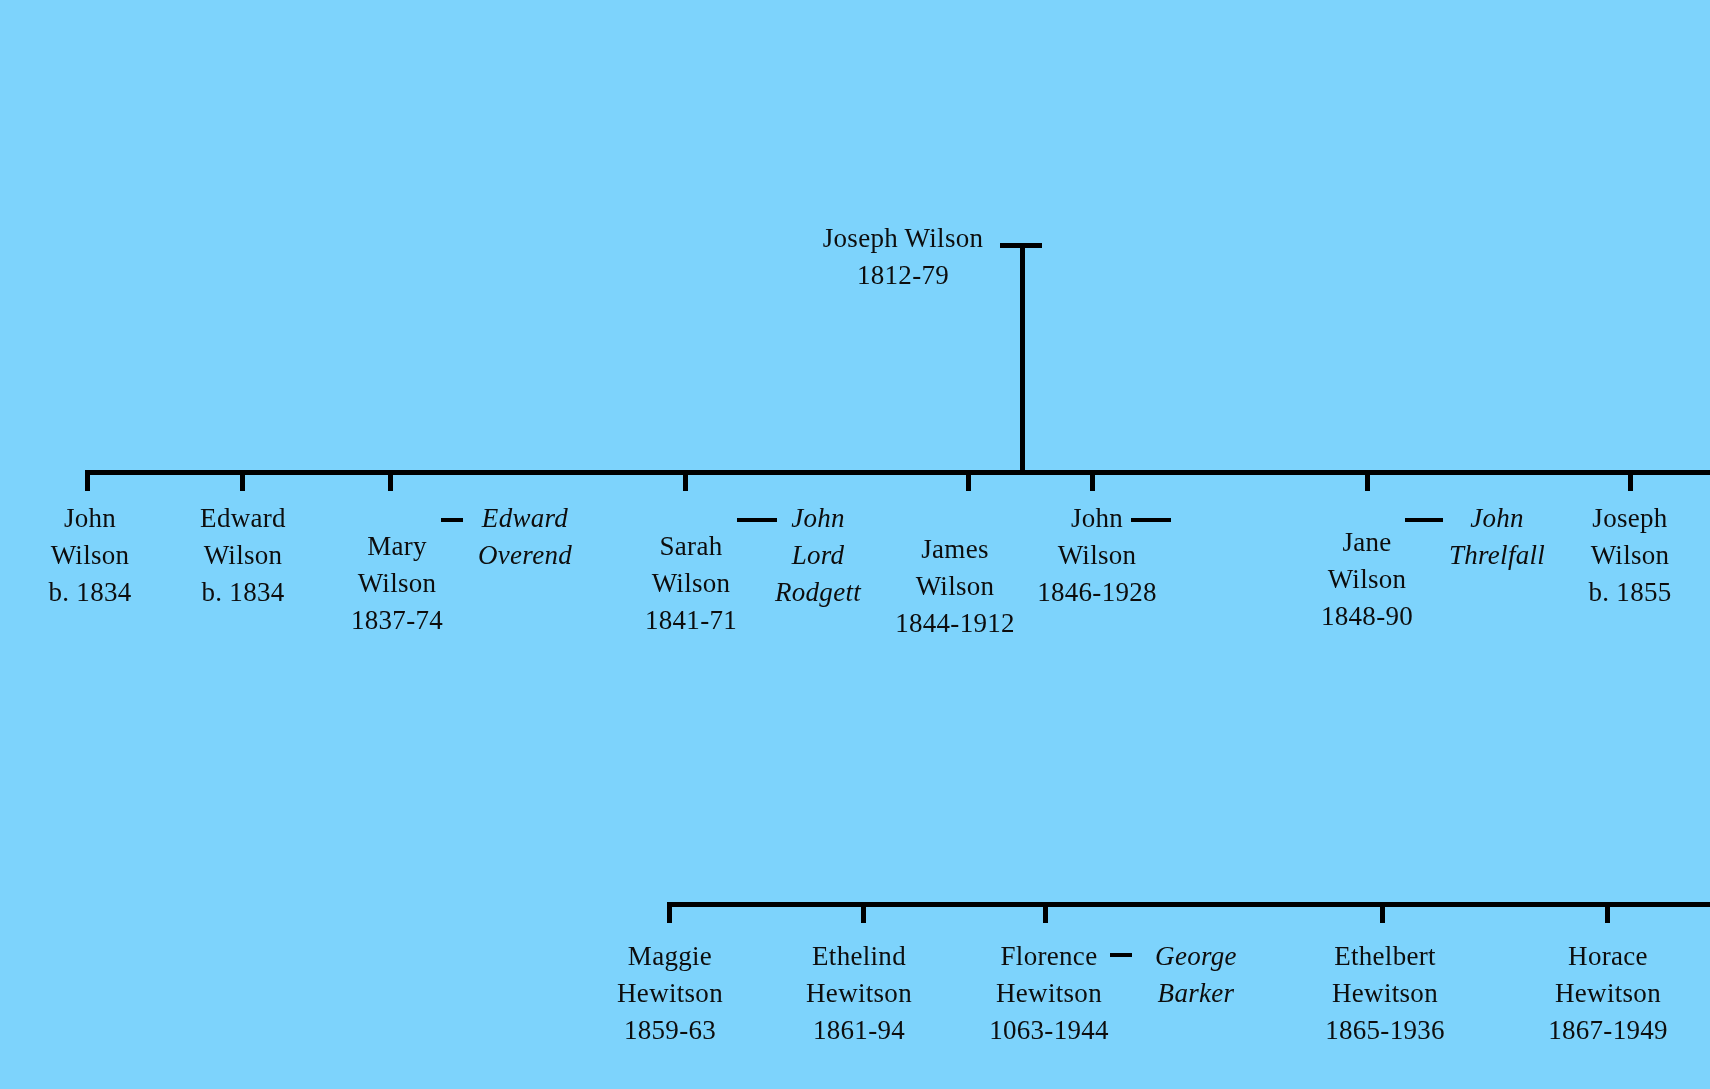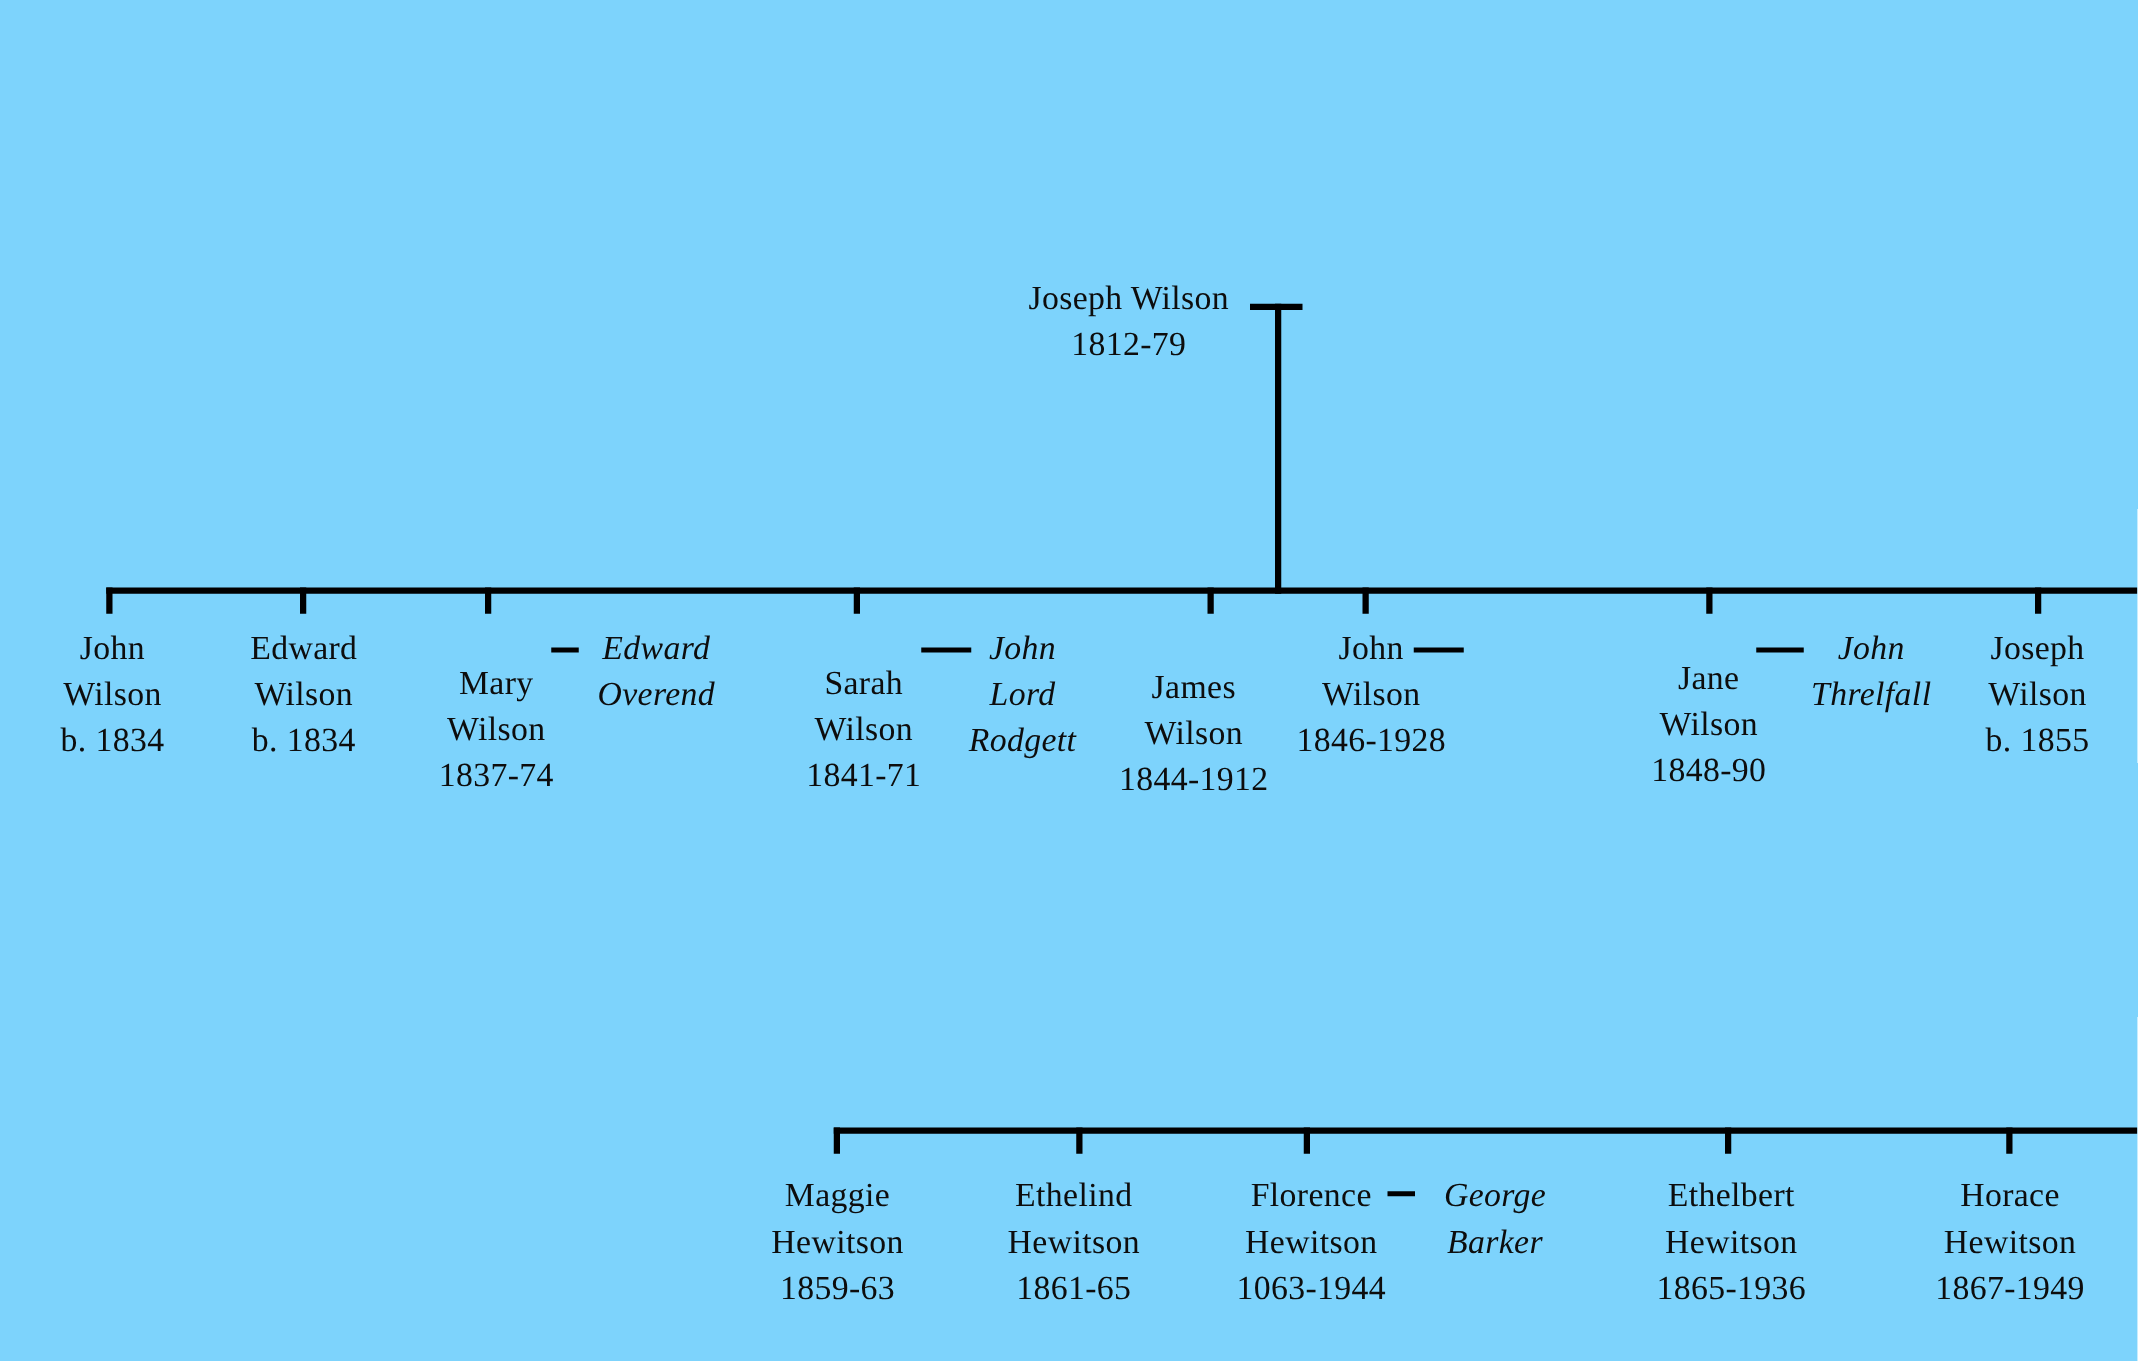--- a/index.html
+++ b/index.html
@@ -134,21 +134,21 @@
 
   <div class="person" style="left:670px; top:938px;">
     <div>Maggie</div>
     <div>Hewitson</div>
     <div>1859-63</div>
   </div>
 
   <div class="person" style="left:859px; top:938px;">
     <div>Ethelind</div>
     <div>Hewitson</div>
-    <div>1861-65</div>
+    <div>1861-94</div>
   </div>
 
   <div class="person" style="left:1049px; top:938px;">
     <div>Florence</div>
     <div>Hewitson</div>
     <div>1063-1944</div>
   </div>
   <div class="mdash" style="left:1110px; top:953px; width:22px;"></div>
   <div class="person spouse" style="left:1196px; top:938px;">
     <div>George</div>

